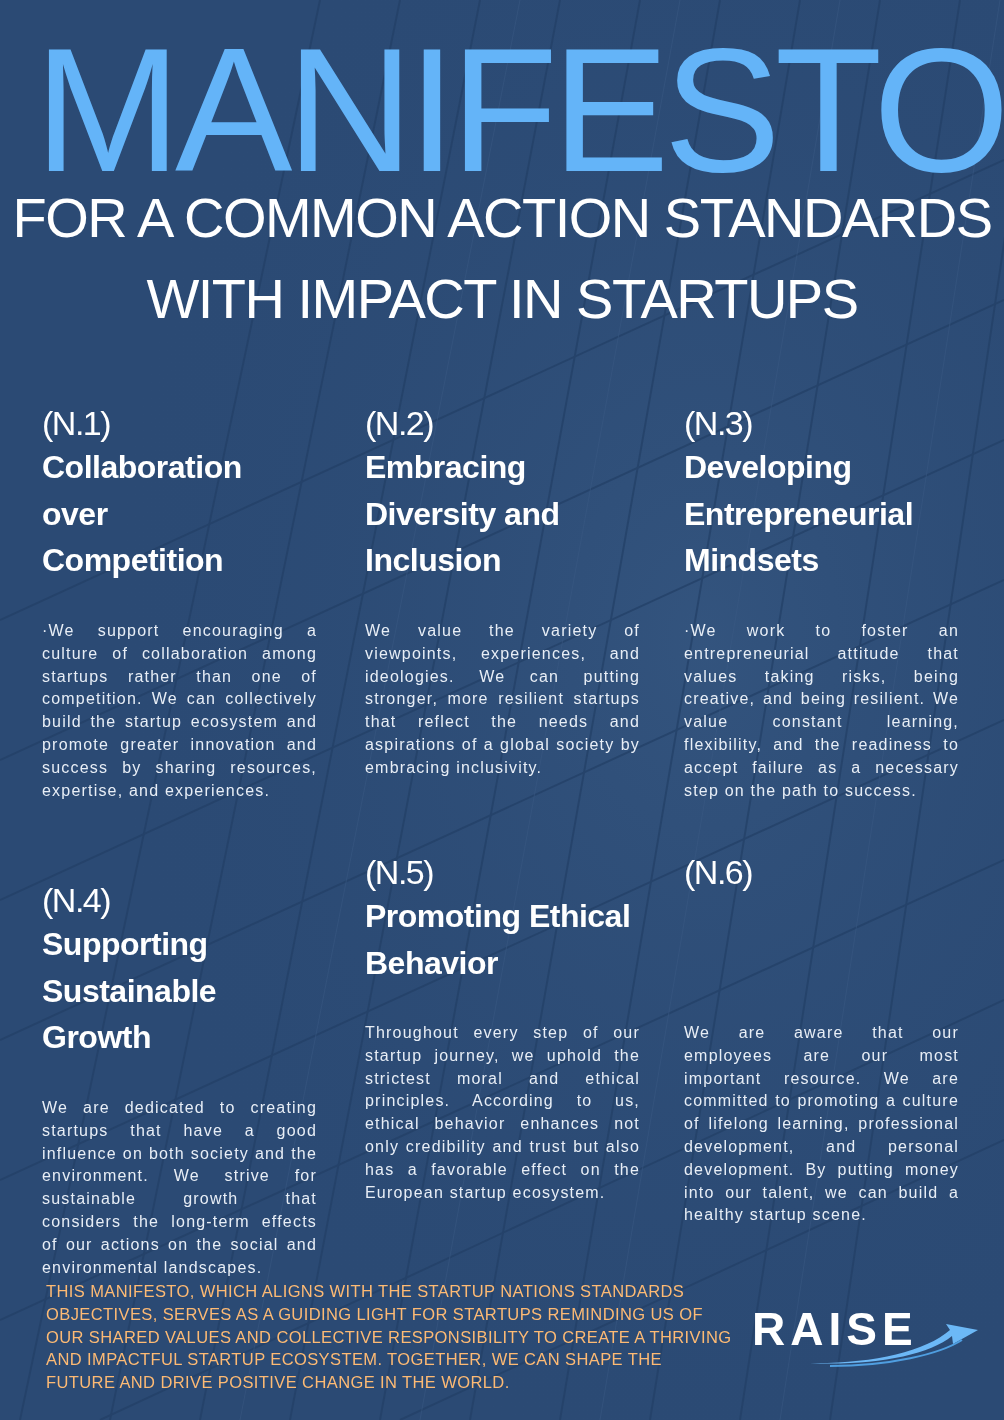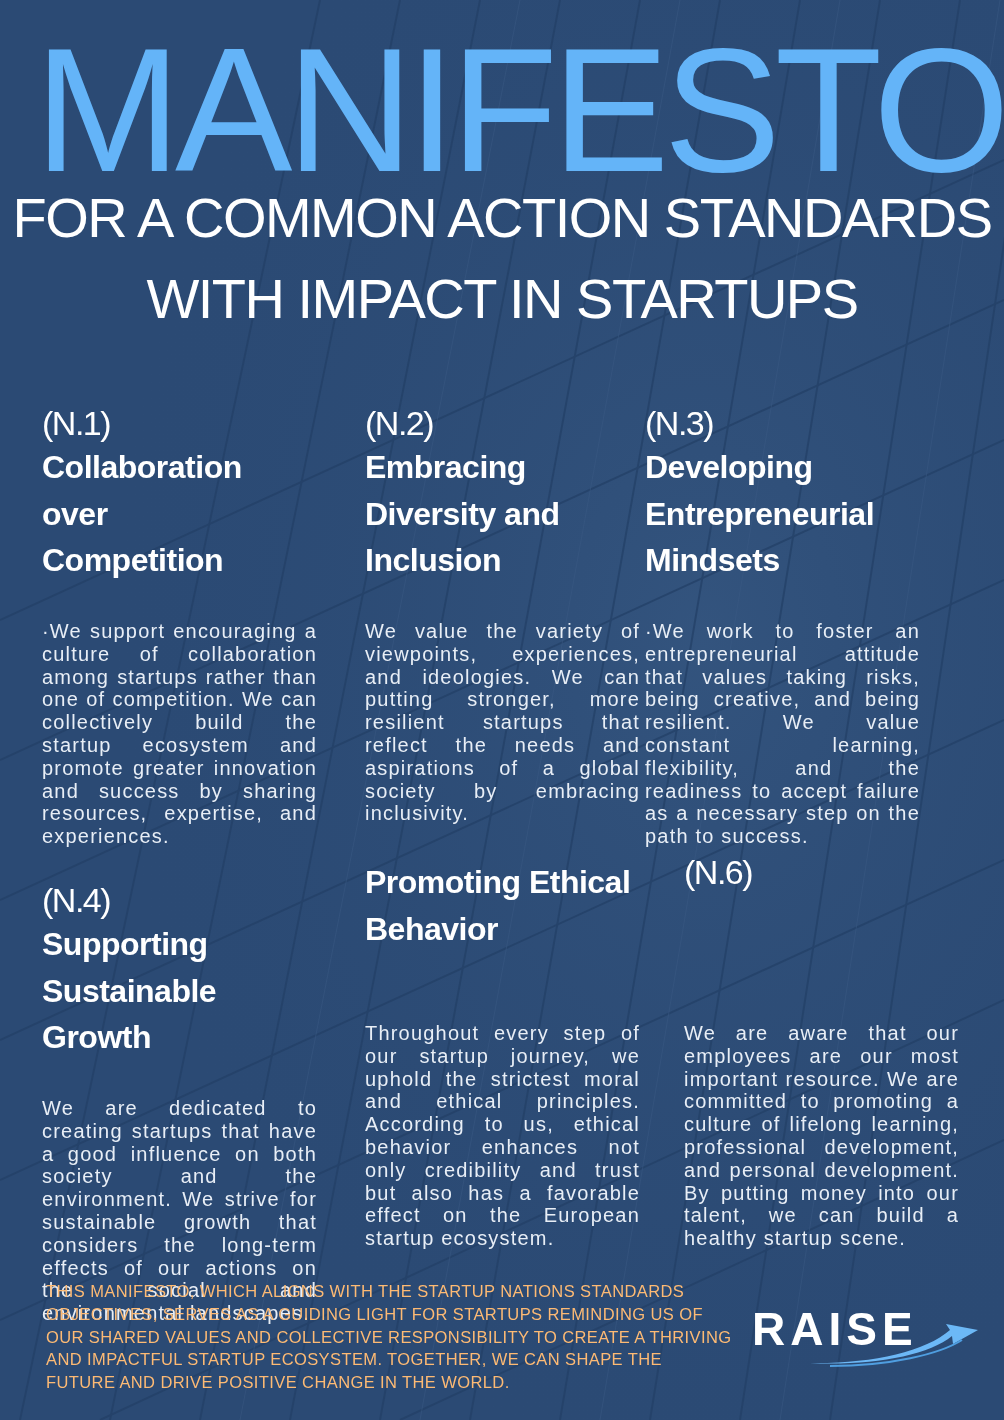--- a/index.html
+++ b/index.html
@@ -29,28 +29,28 @@
   .subtitle.l1 { top: 190px; }
   .subtitle.l2 { top: 271px; }
 
   .card { position: absolute; width: 275px; }
   .card .num { font-size: 34px; font-weight: 400; letter-spacing: -1.5px; line-height: 1; margin: 0; }
   .card .heading {
     font-size: 32px; font-weight: 700; letter-spacing: -0.5px;
     line-height: 46.5px; margin: 4px 0 0 0;
   }
   .card .body {
-    font-size: 20px; line-height: 22.8px; letter-spacing: 1.2px;
+    font-size: 16px; line-height: 22.8px; letter-spacing: 1.2px;
     text-align: justify; text-align-last: left;
     color: #e8eef6; margin: 0;
   }
 
   #c1 { left: 42px; top: 406px; }
   #c2 { left: 365px; top: 406px; }
-  #c3 { left: 645px; top: 406px; }
+  #c3 { left: 684px; top: 406px; }
   #c4 { left: 42px; top: 883px; }
   #c5 { left: 365px; top: 855px; }
   #c6 { left: 684px; top: 855px; }
   #c1 .body, #c2 .body, #c3 .body { position: absolute; top: 214px; width: 275px; }
   #c4 .body { position: absolute; top: 214px; width: 275px; }
   #c5 .body, #c6 .body { position: absolute; top: 167px; width: 275px; }
 
   .footer-text {
     position: absolute; left: 42px; top: 1276px; width: 690px;
     font-size: 16.5px; line-height: 22.8px; letter-spacing: 0.4px;
@@ -126,20 +126,21 @@
     <p class="body">·We work to foster an entrepreneurial attitude that values taking risks, being creative, and being resilient. We value constant learning, flexibility, and the readiness to accept failure as a necessary step on the path to success.</p>
   </section>
 
   <section class="card" id="c4">
     <p class="num">(N.4)</p>
     <h2 class="heading" style="width:200px;">Supporting Sustainable Growth</h2>
     <p class="body">We are dedicated to creating startups that have a good influence on both society and the environment. We strive for sustainable growth that considers the long-term effects of our actions on the social and environmental landscapes.</p>
   </section>
 
   <section class="card" id="c5">
+    <p class="num">(N.5)</p>
     <h2 class="heading" style="width:275px;">Promoting Ethical Behavior</h2>
     <p class="body">Throughout every step of our startup journey, we uphold the strictest moral and ethical principles. According to us, ethical behavior enhances not only credibility and trust but also has a favorable effect on the European startup ecosystem.</p>
   </section>
 
   <section class="card" id="c6">
     <p class="num">(N.6)</p>
     <p class="body">We are aware that our employees are our most important resource. We are committed to promoting a culture of lifelong learning, professional development, and personal development. By putting money into our talent, we can build a healthy startup scene.</p>
   </section>
 
   <p class="footer-text">THIS MANIFESTO, WHICH ALIGNS WITH THE STARTUP NATIONS STANDARDS OBJECTIVES, SERVES AS A GUIDING LIGHT FOR STARTUPS REMINDING US OF OUR SHARED VALUES AND COLLECTIVE RESPONSIBILITY TO CREATE A THRIVING AND IMPACTFUL STARTUP ECOSYSTEM. TOGETHER, WE CAN SHAPE THE FUTURE AND DRIVE POSITIVE CHANGE IN THE WORLD.</p>

